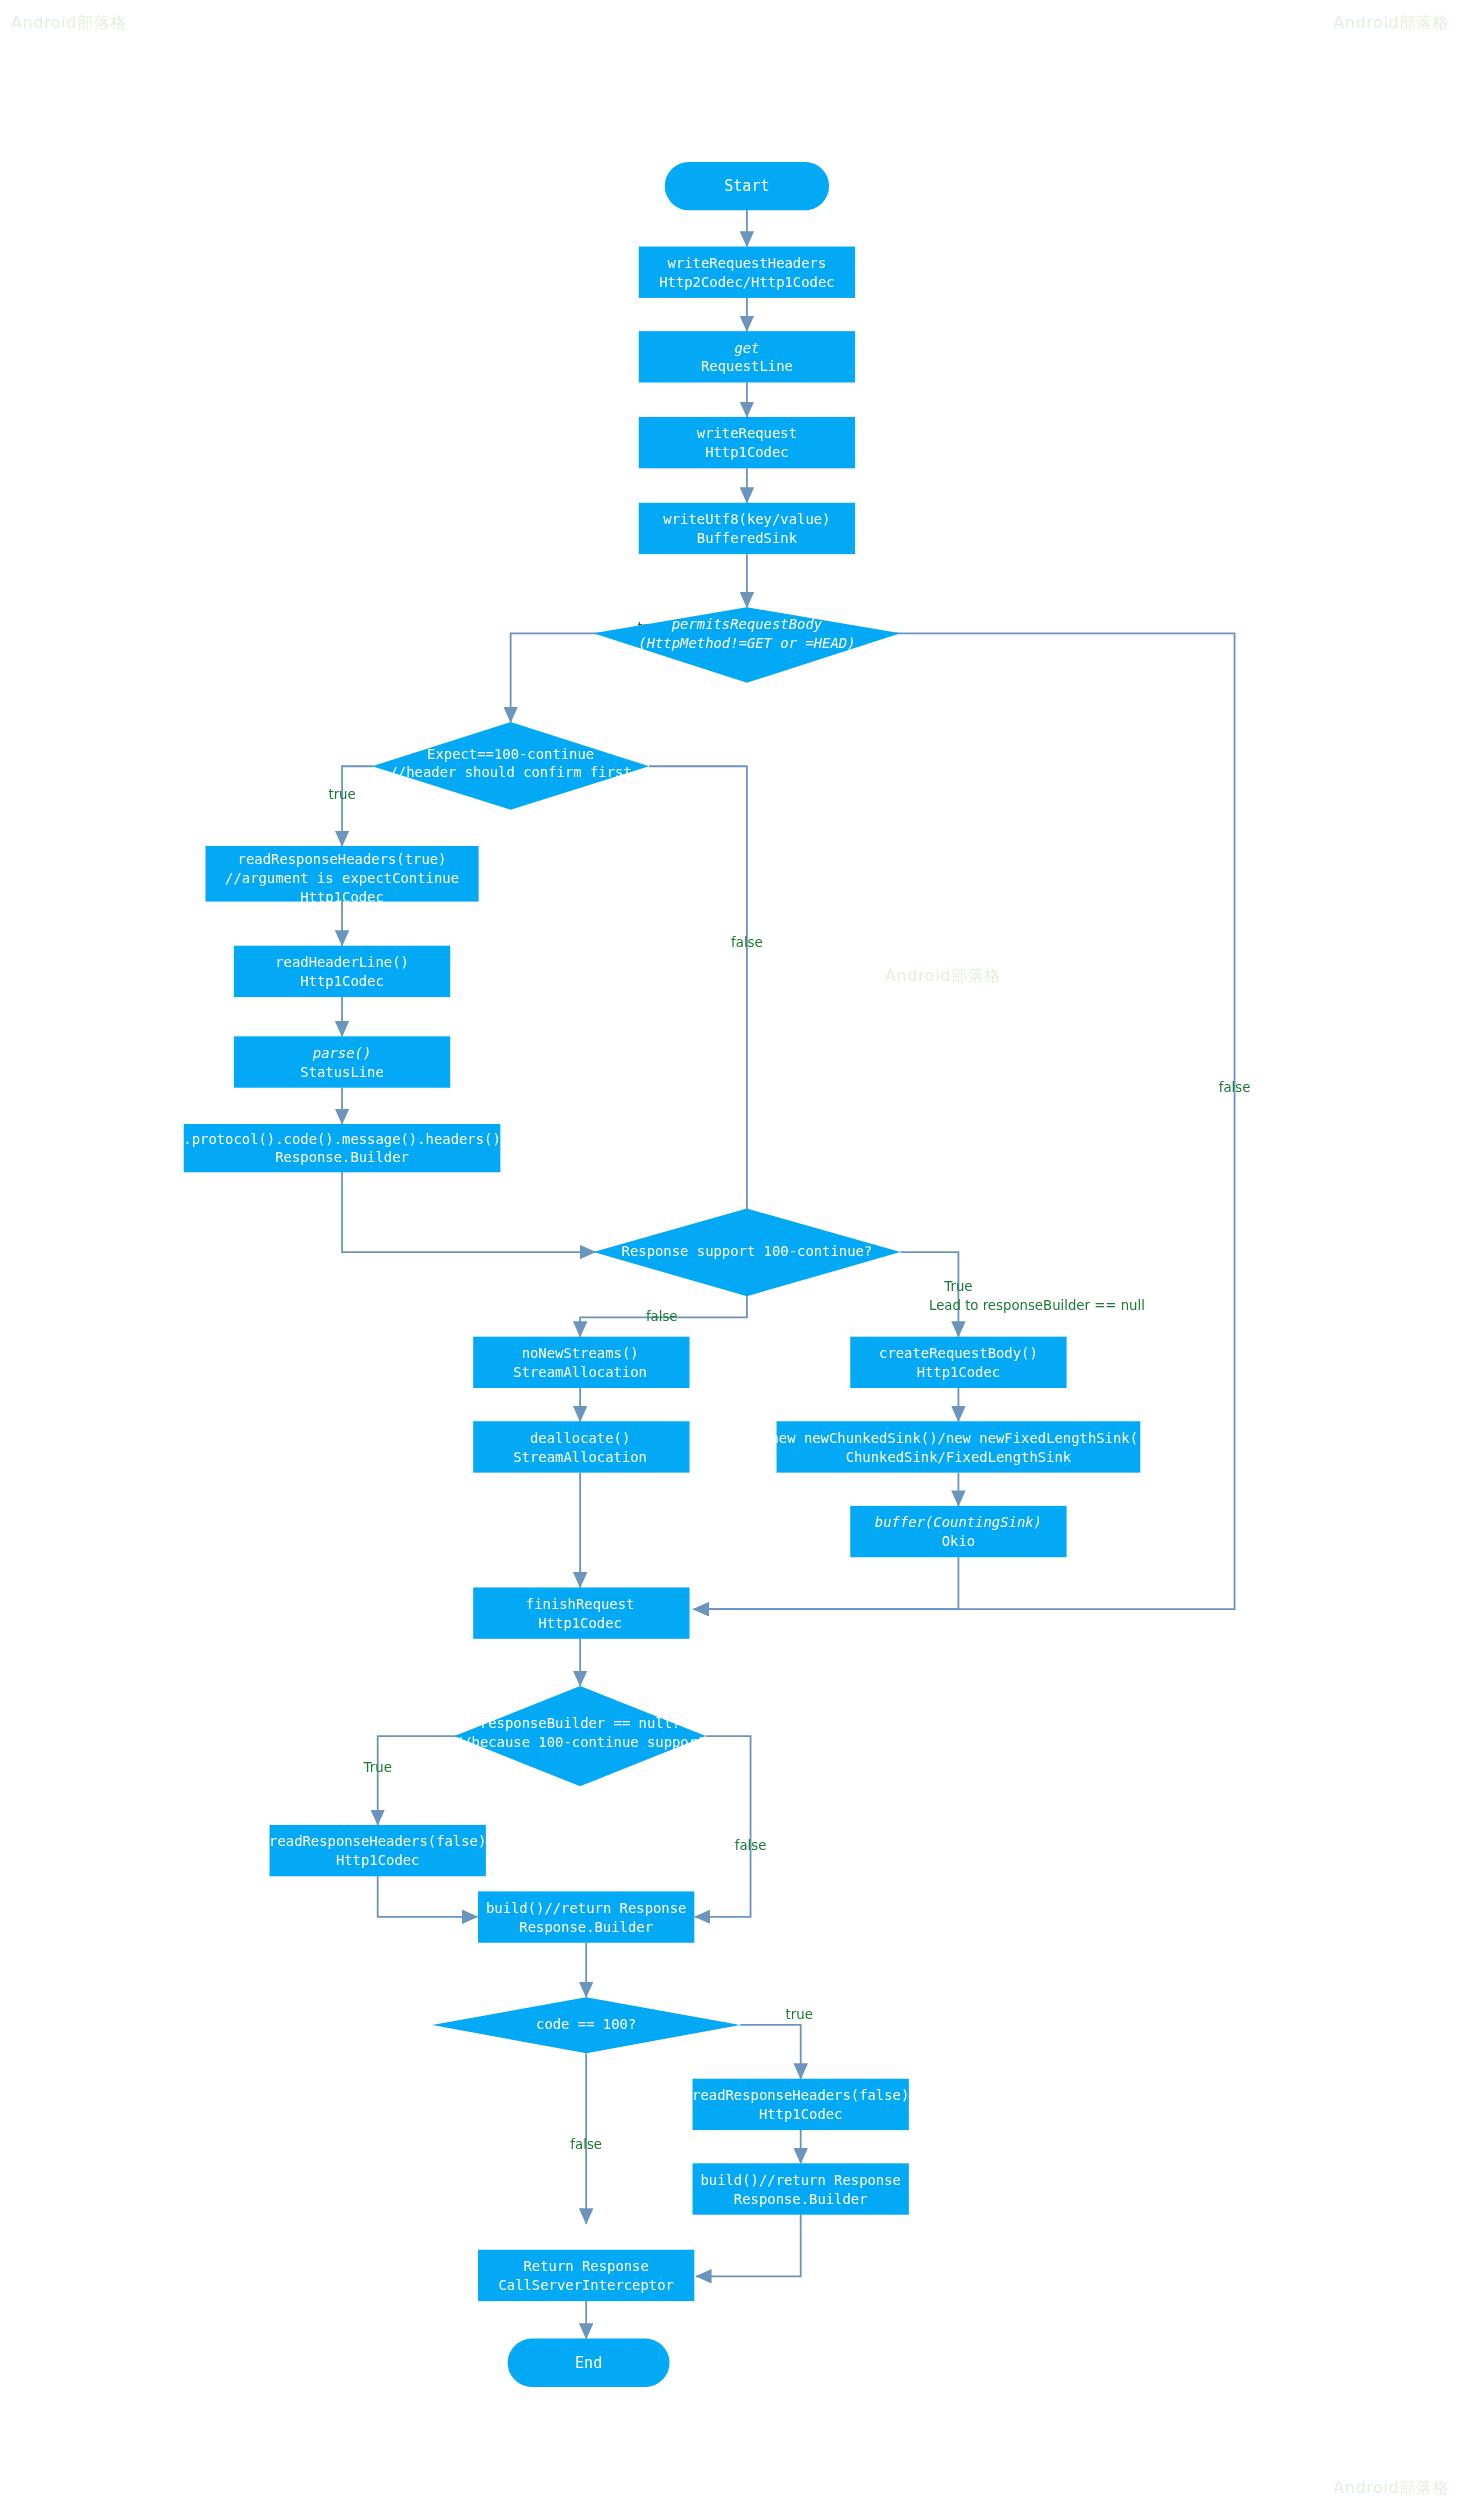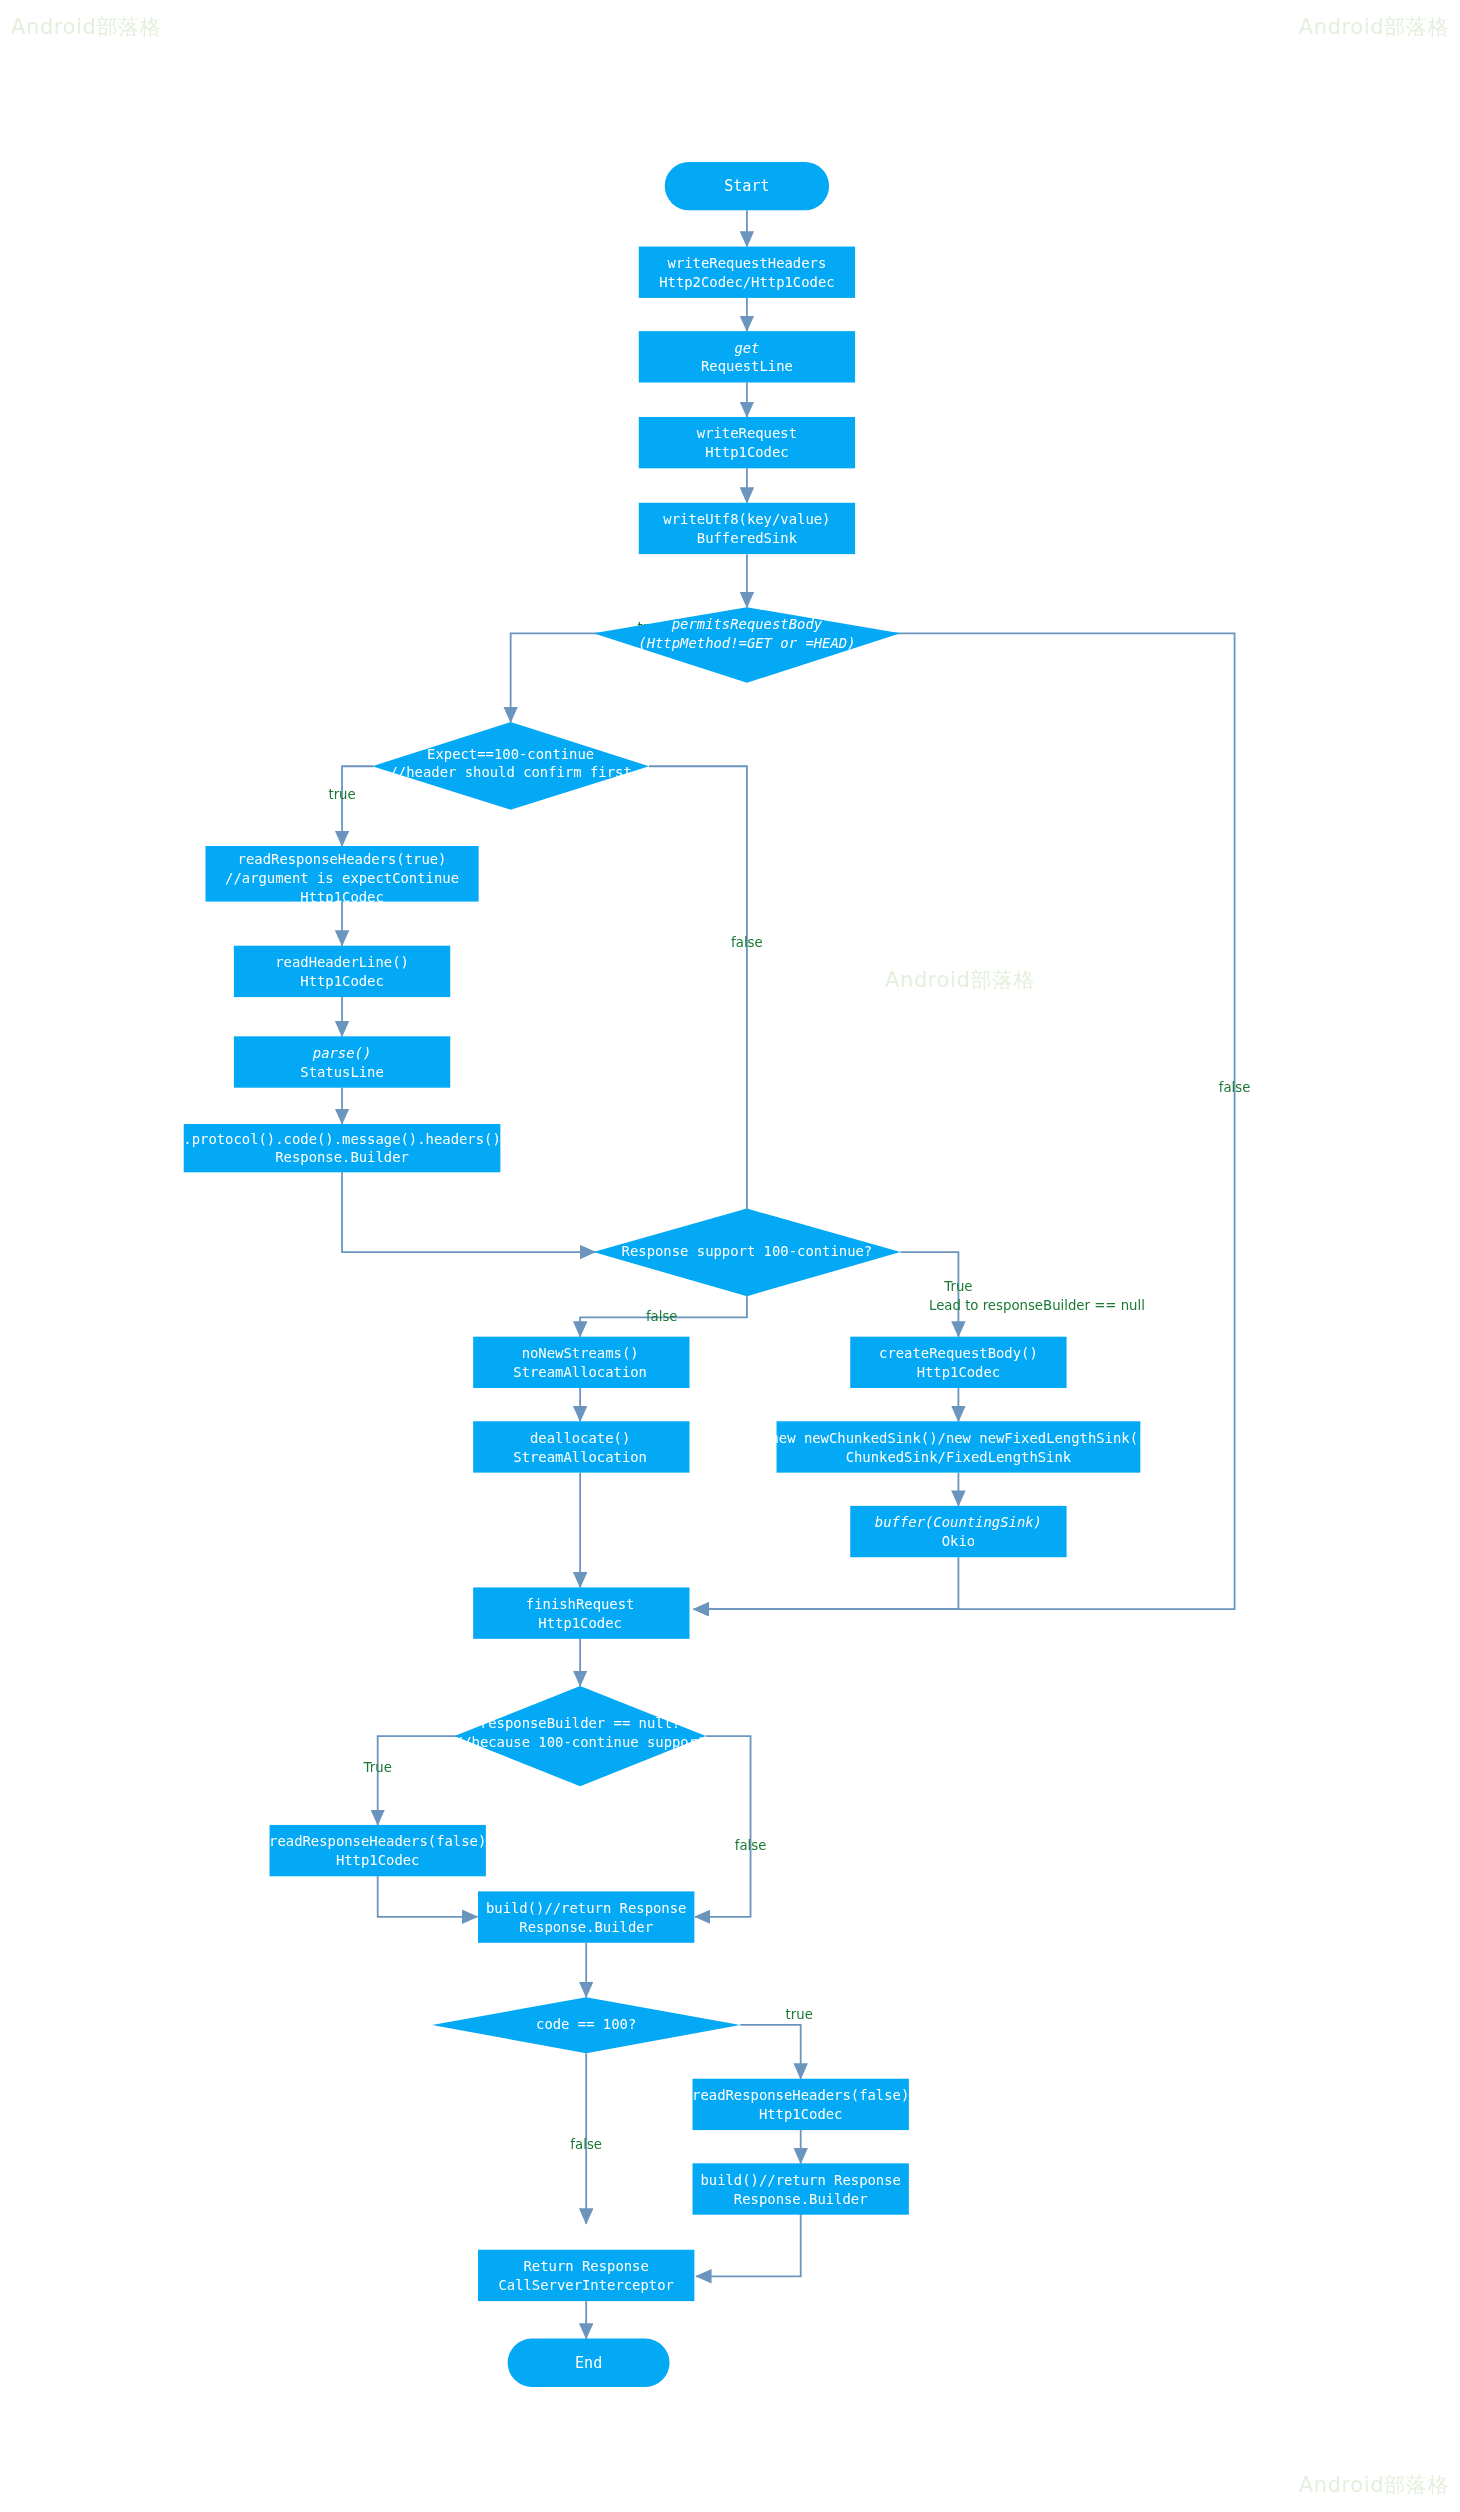--- a/index.html
+++ b/index.html
@@ -15,21 +15,21 @@
     overflow: hidden;
   }
   #flow-root {
     position: absolute;
     inset: 0;
   }
   .wm {
     position: absolute;
     color: #e4efdd;
     font-family: "DejaVu Sans", sans-serif;
-    font-size: 21px;
+    font-size: 16px;
     letter-spacing: 0.6px;
     white-space: nowrap;
     user-select: none;
   }
   #wm-top-left  { left: 11px;  top: 13.3px; }
   #wm-top-right { right: 11px; top: 13.3px; }
   #wm-center    { left: 885px; top: 966px; }
   #wm-bottom-right { right: 11px; bottom: 13.3px; }
 
   svg { display: block; }

